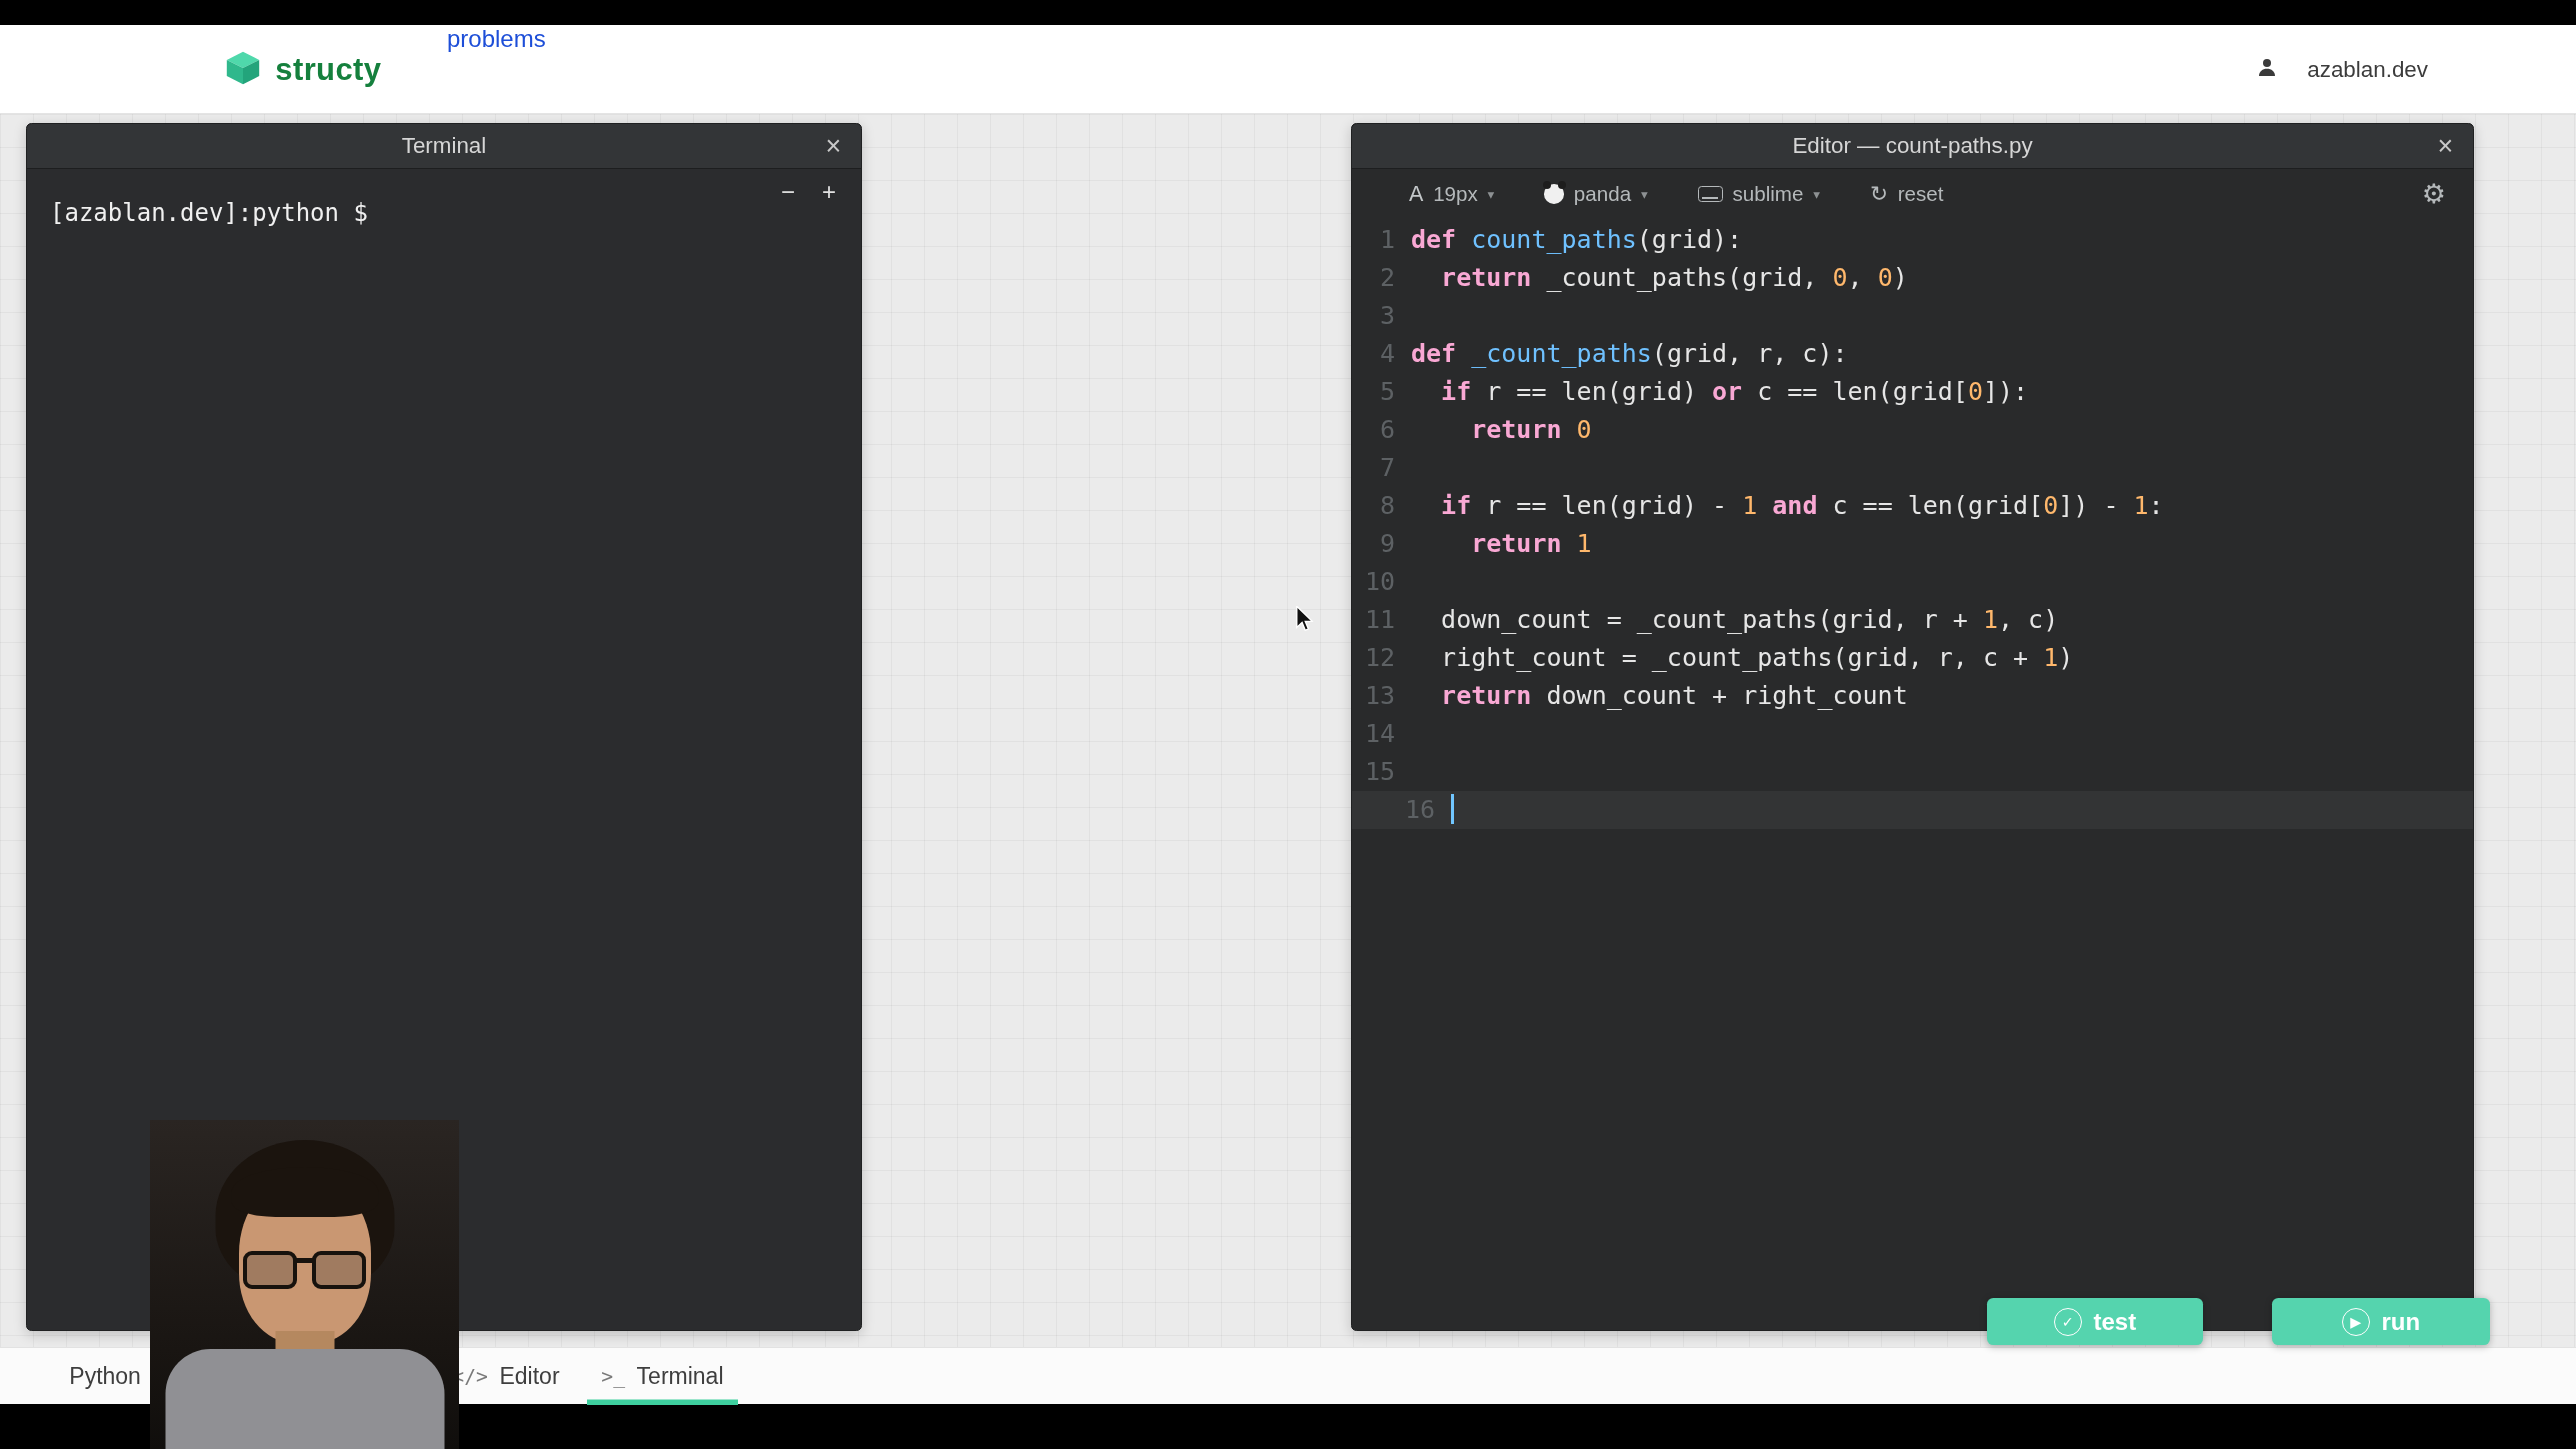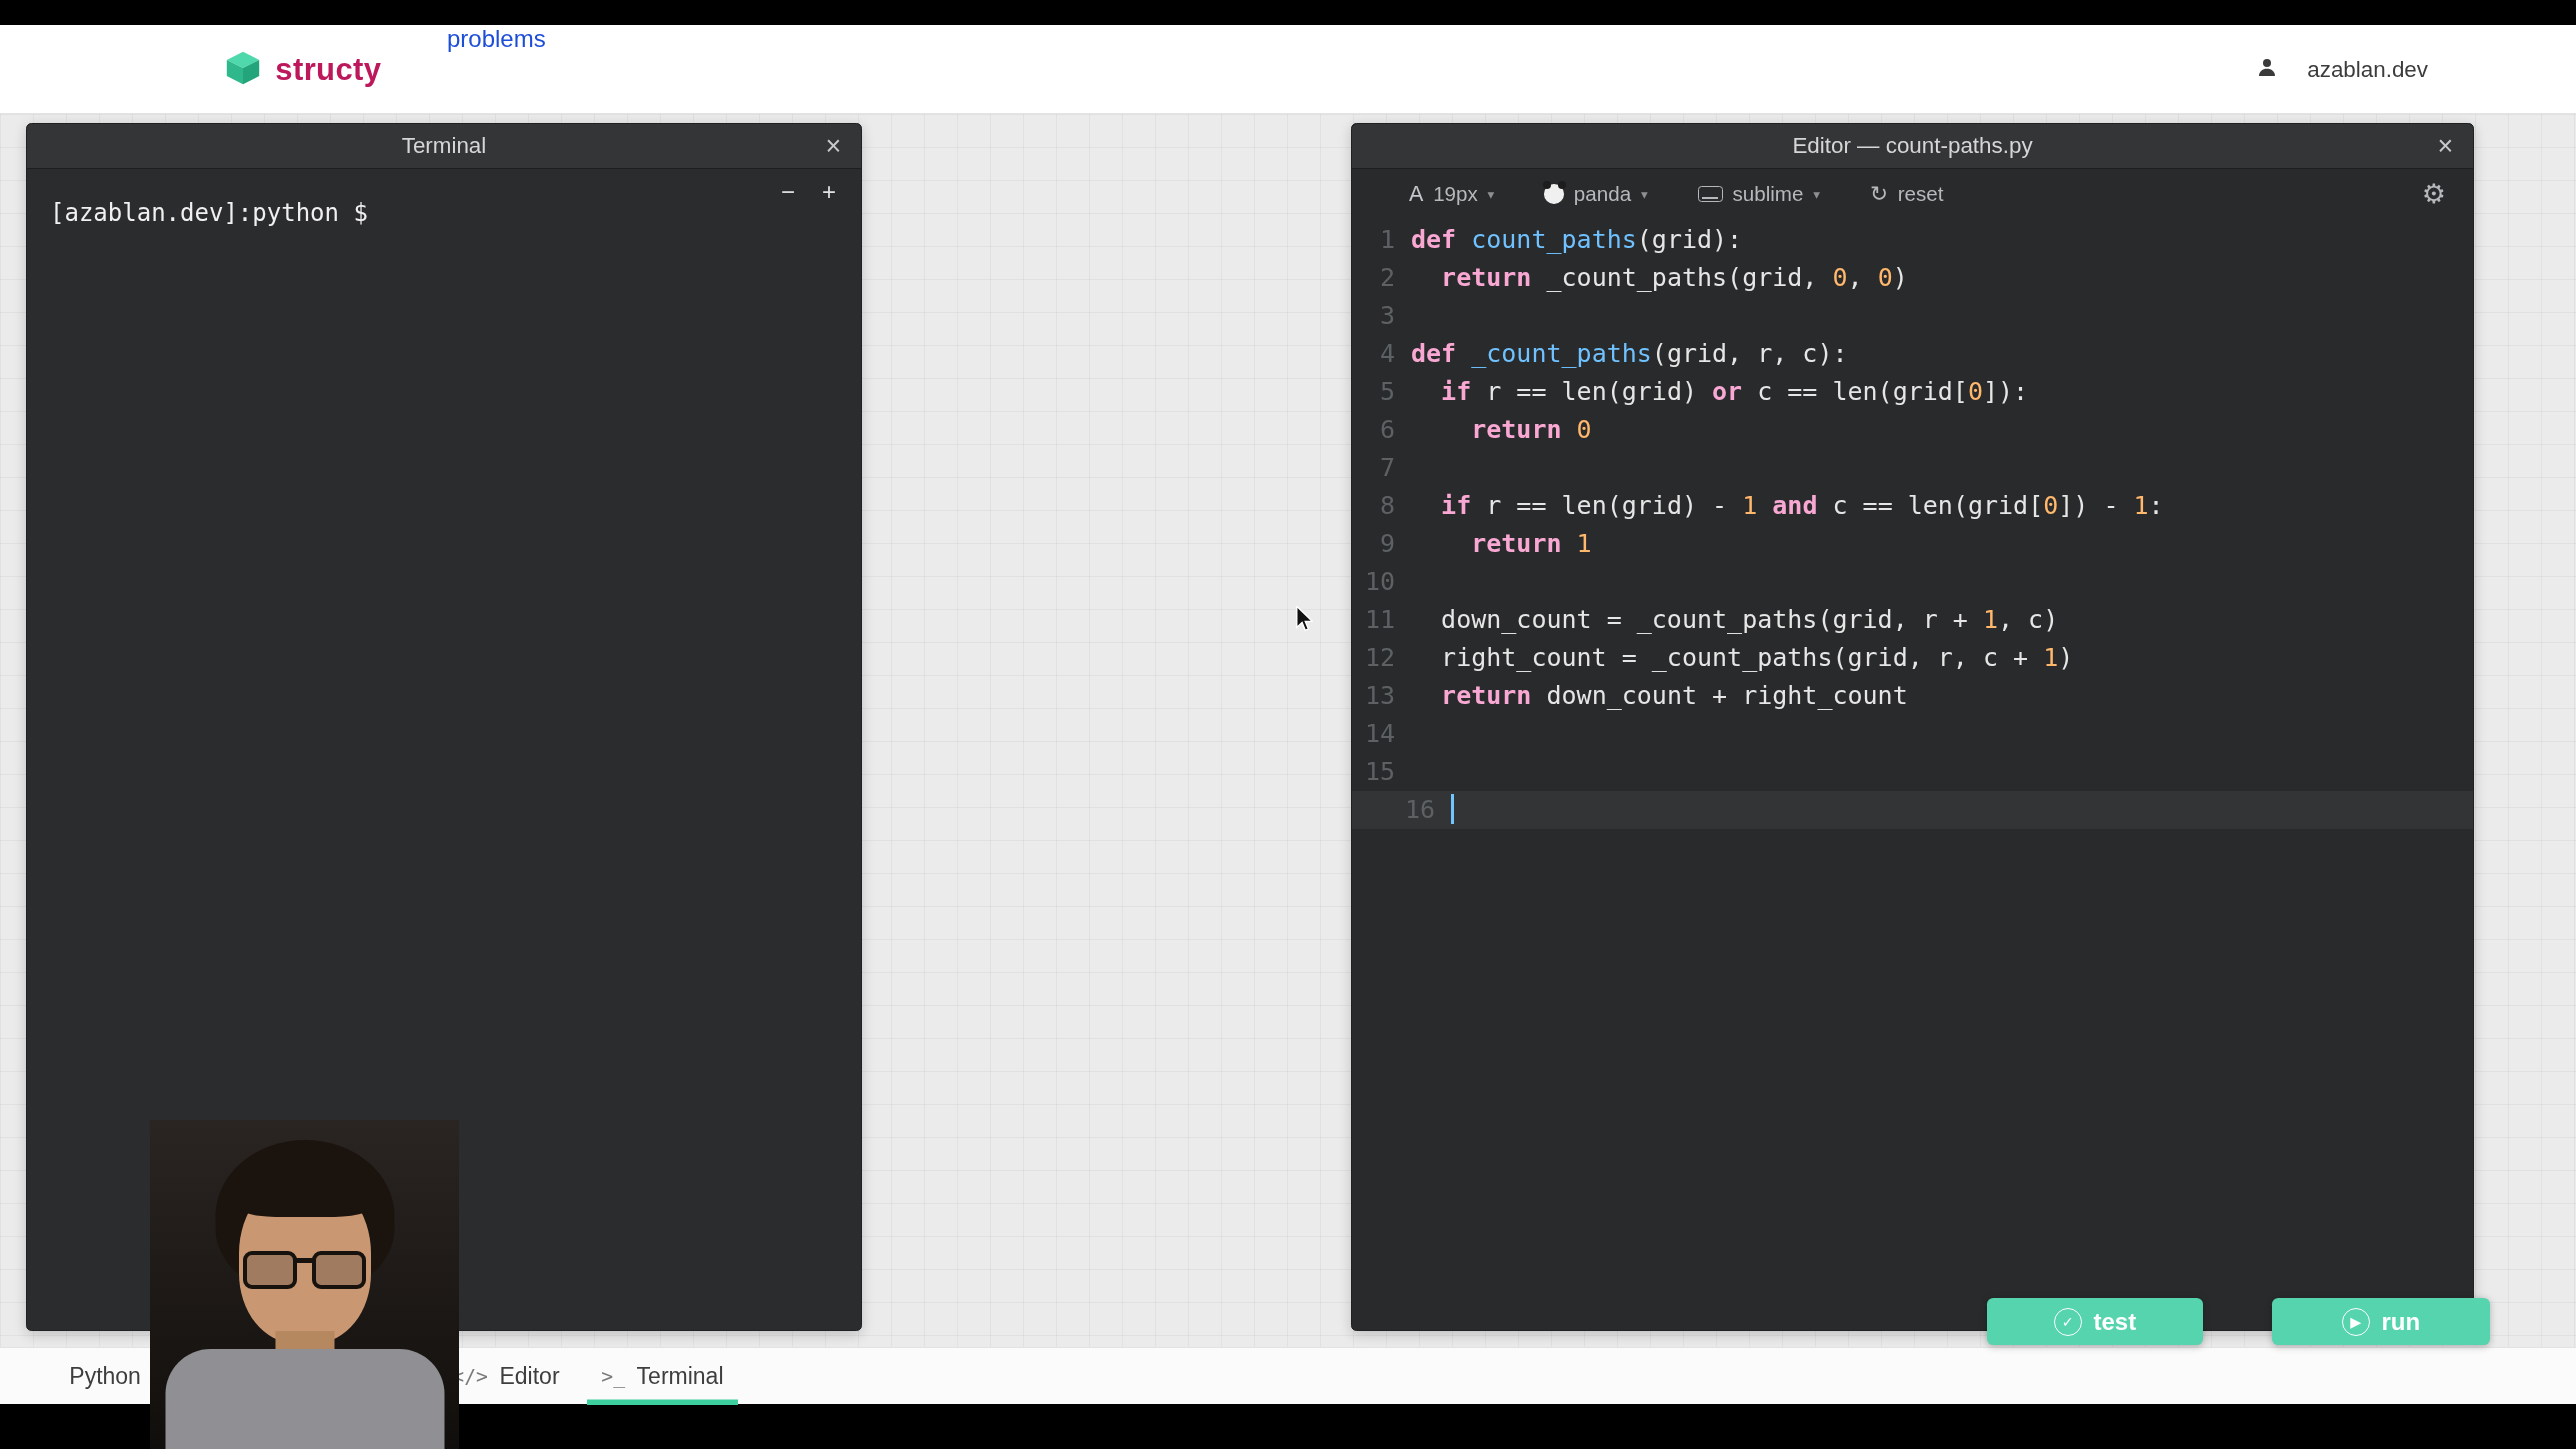--- a/index.html
+++ b/index.html
@@ -8,21 +8,21 @@
     width:2576px; height:1449px; position:relative; overflow:hidden;
     background:#000; font-family:"Liberation Sans", sans-serif;
   }
 
   
   .app { position:absolute; top:25px; left:0; width:2576px; height:1379px; background:#ebebeb; }
 
   
   .navbar { position:absolute; top:0; left:0; right:0; height:89px; background:#ffffff; border-bottom:0.9px solid #e4e4e4; z-index:5; }
   .brand { position:absolute; left:225px; top:0; height:89px; display:flex; align-items:center; gap:14.3px; cursor:pointer; }
-  .brand-text { font-size:31px; font-weight:600; color:#be185d; letter-spacing:0.4px; }
+  .brand-text { font-size:31px; font-weight:600; color:#15803d; letter-spacing:0.4px; }
   .nav-problems { position:absolute; left:447px; top:0; height:89px; display:flex; align-items:flex-start; font-size:24px; color:#1d4ed8; cursor:pointer; }
   .user-chip { position:absolute; right:148px; top:0; height:89px; display:flex; align-items:center; gap:28px; font-size:22.4px; color:#3c3c3c; cursor:pointer; }
 
   
   .workspace {
     position:absolute; top:89px; left:0; right:0; height:1233px;
     background-color:#ebebeb;
     background-image:
       linear-gradient(rgba(0,0,0,0.045) 0.9px, transparent 0.9px),
       linear-gradient(90deg, rgba(0,0,0,0.045) 0.9px, transparent 0.9px);

